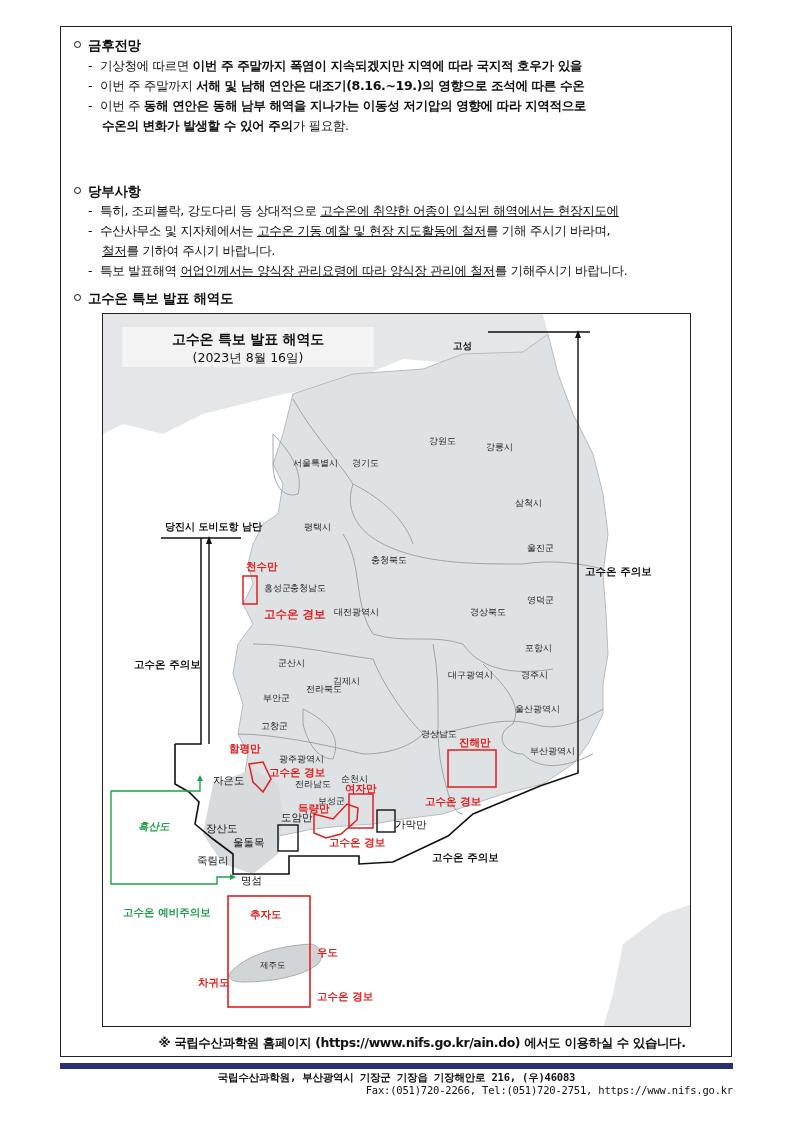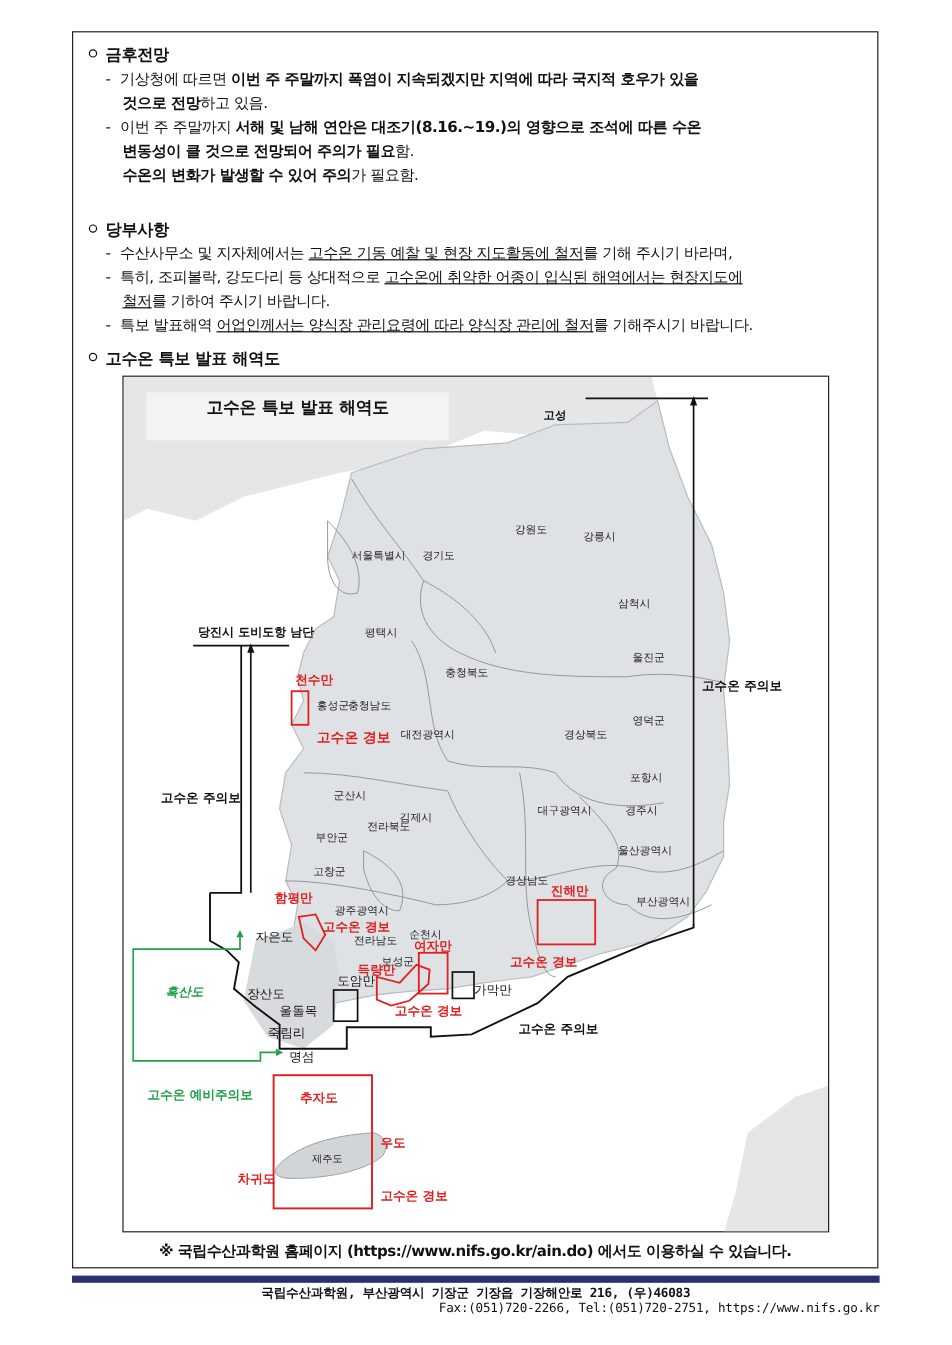--- a/index.html
+++ b/index.html
@@ -21,45 +21,44 @@
   .map-svg { position:absolute; left:0; top:0; }
   .map-title-box { position:absolute; left:19px; top:13px; width:252px; height:40px; background:#f3f3f3; text-align:center; }
   .map-title { font-size:14px; font-weight:bold; margin-top:4px; letter-spacing:-0.2px; }
   .map-date { font-size:12.5px; margin-top:1px; }
   .lbl { position:absolute; white-space:nowrap; font-size:9px; color:#222; font-family:"DejaVu Serif", serif; }
   .lbl-k { position:absolute; white-space:nowrap; font-size:10.5px; color:#111; font-weight:bold; }
   .lbl-r { position:absolute; white-space:nowrap; font-size:10.5px; color:#e02020; font-weight:bold; }
   .lbl-g { position:absolute; white-space:nowrap; font-size:10.5px; color:#22a04a; font-weight:bold; }
   .lbl-plain { position:absolute; white-space:nowrap; font-size:10.5px; color:#111; }
 
-  .note { position:absolute; left:60px; top:1035px; width:672px; text-align:center; font-size:12.5px; font-weight:bold; letter-spacing:-0.4px; }
+  .note { position:absolute; left:60px; top:1035px; width:672px; text-align:center; font-size:12.5px; font-weight:bold; letter-spacing:-0.4px;padding-left:26px; }
   .footer-bar { position:absolute; left:60px; top:1063px; width:673px; height:6px; background:#2a3070; }
   .footer1, .footer2 { position:absolute; left:60px; width:673px; text-align:center; font-size:10.5px; letter-spacing:-0.2px;
                        font-family:"DejaVu Sans Mono", monospace; }
   .footer1 { top:1071px; font-weight:bold; }
   .footer2 { top:1084px;text-align:right; }
 </style>
 </head>
 <body>
 
 <div class="outer-box"></div>
 
 <div class="sec-title" style="top:37px;"><span class="bullet"></span><span>금후전망</span></div>
 <div class="para" id="outlook-list" style="top:56px;">
     <div><span class="dash">-</span><span>기상청에 따르면 </span><span class="b">이번 주 주말까지 폭염이 지속되겠지만 지역에 따라 국지적 호우가 있을</span></div>
-    <div class="cont"><span class="b">것으로 전망</span><span>하고 있음.</span></div>
     <div><span class="dash">-</span><span>이번 주 주말까지 </span><span class="b">서해 및 남해 연안은 대조기(8.16.~19.)의 영향으로 조석에 따른 수온</span></div>
-    <div class="cont"><span class="b">변동성이 클 것으로 전망되어 주의가 필요</span><span>함.</span></div>
+    <div><span class="dash">-</span><span>이번 주 </span><span class="b">동해 연안은 동해 남부 해역을 지나가는 이동성 저기압의 영향에 따라 지역적으로</span></div>
     <div class="cont"><span class="b">수온의 변화가 발생할 수 있어 주의</span><span>가 필요함.</span></div>
   </div>
 
 <div class="sec-title" style="top:183px;"><span class="bullet"></span><span>당부사항</span></div>
 <div class="para" id="requests-list" style="top:201px;">
+    <div><span class="dash">-</span><span>특히, 조피볼락, 강도다리 등 상대적으로 </span><span class="u">고수온에 취약한 어종이 입식된 해역에서는 현장지도에</span></div>
     <div><span class="dash">-</span><span>수산사무소 및 지자체에서는 </span><span class="u">고수온 기동 예찰 및 현장 지도활동에 철저</span><span>를 기해 주시기 바라며,</span></div>
-    <div><span class="dash">-</span><span>특히, 조피볼락, 강도다리 등 상대적으로 </span><span class="u">고수온에 취약한 어종이 입식된 해역에서는 현장지도에</span></div>
     <div class="cont"><span class="u">철저</span><span>를 기하여 주시기 바랍니다.</span></div>
     <div><span class="dash">-</span><span>특보 발표해역 </span><span class="u">어업인께서는 양식장 관리요령에 따라 양식장 관리에 철저</span><span>를 기해주시기 바랍니다.</span></div>
   </div>
 
 <div class="sec-title" style="top:290px;"><span class="bullet"></span><span>고수온 특보 발표 해역도</span></div>
 
 <div class="map-frame">
   <svg class="map-svg" width="589" height="714" viewBox="0 0 589 714">
 
     <path d="M0 0 L440 0 L445 20 L420 40 L360 50 L300 45 L240 70 L180 80 L140 90 L100 100 L60 120 L20 110 L0 120 Z" fill="#e4e6e8"></path>
@@ -108,20 +107,21 @@
     <rect x="246" y="480" width="24" height="34" fill="none" stroke="#e02020" stroke-width="1.5"></rect>
     <rect x="345" y="436" width="48" height="37" fill="none" stroke="#e02020" stroke-width="1.5"></rect>
     <rect x="125" y="582" width="82" height="111" fill="none" stroke="#e02020" stroke-width="1.6"></rect>
 
     <rect x="175" y="511" width="20" height="26" fill="none" stroke="#111" stroke-width="1.4"></rect>
     <rect x="274" y="496" width="18" height="22" fill="none" stroke="#111" stroke-width="1.4"></rect>
   </svg>
 
   <div class="map-title-box">
     <div class="map-title">고수온 특보 발표 해역도</div>
+    <div class="map-date">(2023년 8월 16일)</div>
   </div>
 
   <span class="lbl-plain" style="left:350px;top:26px;font-weight:bold;font-size:9.5px;">고성</span>
   <span class="lbl" style="left:326px;top:121px;">강원도</span>
   <span class="lbl" style="left:383px;top:127px;">강릉시</span>
   <span class="lbl" style="left:190px;top:143px;">서울특별시</span>
   <span class="lbl" style="left:249px;top:143px;">경기도</span>
   <span class="lbl" style="left:412px;top:183px;">삼척시</span>
   <span class="lbl" style="left:201px;top:207px;">평택시</span>
   <span class="lbl" style="left:268px;top:240px;">충청북도</span>
@@ -145,21 +145,21 @@
   <span class="lbl" style="left:395px;top:431px;margin-left:32px;">부산광역시</span>
   <span class="lbl" style="left:192px;top:464px;">전라남도</span>
   <span class="lbl" style="left:238px;top:459px;">순천시</span>
   <span class="lbl" style="left:215px;top:481px;">보성군</span>
   <span class="lbl" style="left:157px;top:646px;font-size:8.5px;">제주도</span>
 
   <span class="lbl-k" style="left:62px;top:206px;font-size:10px;">당진시 도비도항 남단</span>
   <span class="lbl-plain" style="left:110px;top:460px;">자은도</span>
   <span class="lbl-plain" style="left:103px;top:508px;">장산도</span>
   <span class="lbl-plain" style="left:130px;top:522px;">울돌목</span>
-  <span class="lbl-plain" style="left:120px;top:540px;">죽림리</span>
+  <span class="lbl-plain" style="left:94px;top:540px;">죽림리</span>
   <span class="lbl-plain" style="left:138px;top:560px;">명섬</span>
   <span class="lbl-plain" style="left:178px;top:497px;">도암만</span>
   <span class="lbl-plain" style="left:292px;top:504px;">가막만</span>
 
   <span class="lbl-r" style="left:143px;top:246px;">천수만</span>
   <span class="lbl-r" style="left:161px;top:293px;font-size:11.5px;">고수온 경보</span>
   <span class="lbl-r" style="left:126px;top:428px;">함평만</span>
   <span class="lbl-r" style="left:166px;top:452px;">고수온 경보</span>
   <span class="lbl-r" style="left:195px;top:488px;">득량만</span>
   <span class="lbl-r" style="left:242px;top:468px;">여자만</span>

